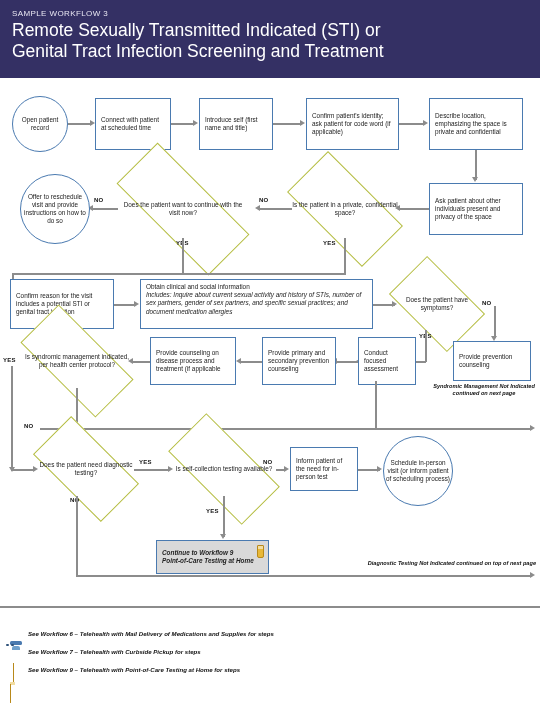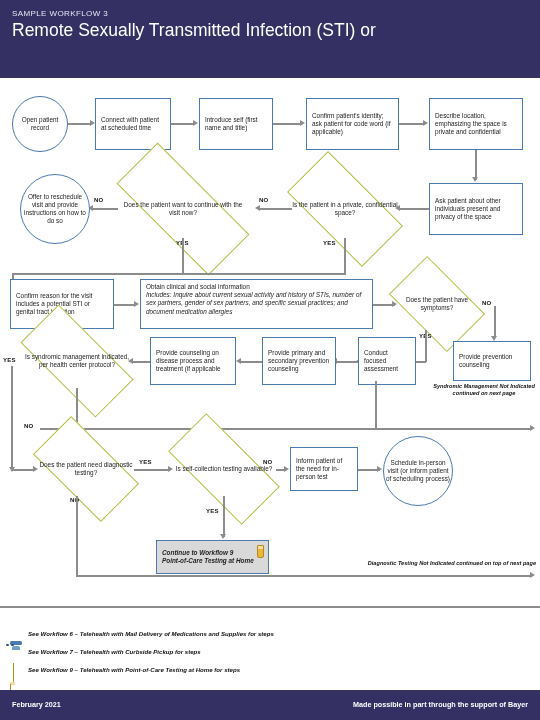--- a/index.html
+++ b/index.html
@@ -106,21 +106,22 @@
   .f-right{position:absolute;right:12px;top:10px;font-size:7.2px;font-weight:700;}
 </style>
 </head>
 <body>
 
 <div id="page">
 
   <div class="header">
     <div class="hdr-kicker">SAMPLE WORKFLOW 3</div>
     <div class="hdr-title">
-      <span>Remote Sexually Transmitted Infection (STI) or</span><br>
+      <span>Remote Sexually Transmitted Indicated (STI) or</span><br>
+      <span>Genital Tract Infection Screening and Treatment</span>
     </div>
   </div>
 
   <div class="canvas">
 
     <div class="node circle" style="left:12px;top:18px;width:56px;height:56px;">
       <div class="txt">Open patient record</div>
     </div>
 
     <div class="ln lnh" style="left:68px;top:45px;width:24px;"></div>
@@ -337,18 +338,14 @@
         <span class="ico-car"><span class="top"></span><span class="body"></span><span class="w1"></span><span class="w2"></span></span>
       </span>
       <span class="ltext">See Workflow 7 – Telehealth with Curbside Pickup for steps</span>
     </div>
     <div class="lrow" style="top:50px;">
       <span class="ico"><span class="ico-tube"></span></span>
       <span class="ltext">See Workflow 9 – Telehealth with Point-of-Care Testing at Home for steps</span>
     </div>
   </div>
 
-  <div class="footer">
-    <div class="f-left">February 2021</div>
-    <div class="f-right">Made possible in part through the support of Bayer</div>
-  </div>
 
 </div>
 
 </body></html>

